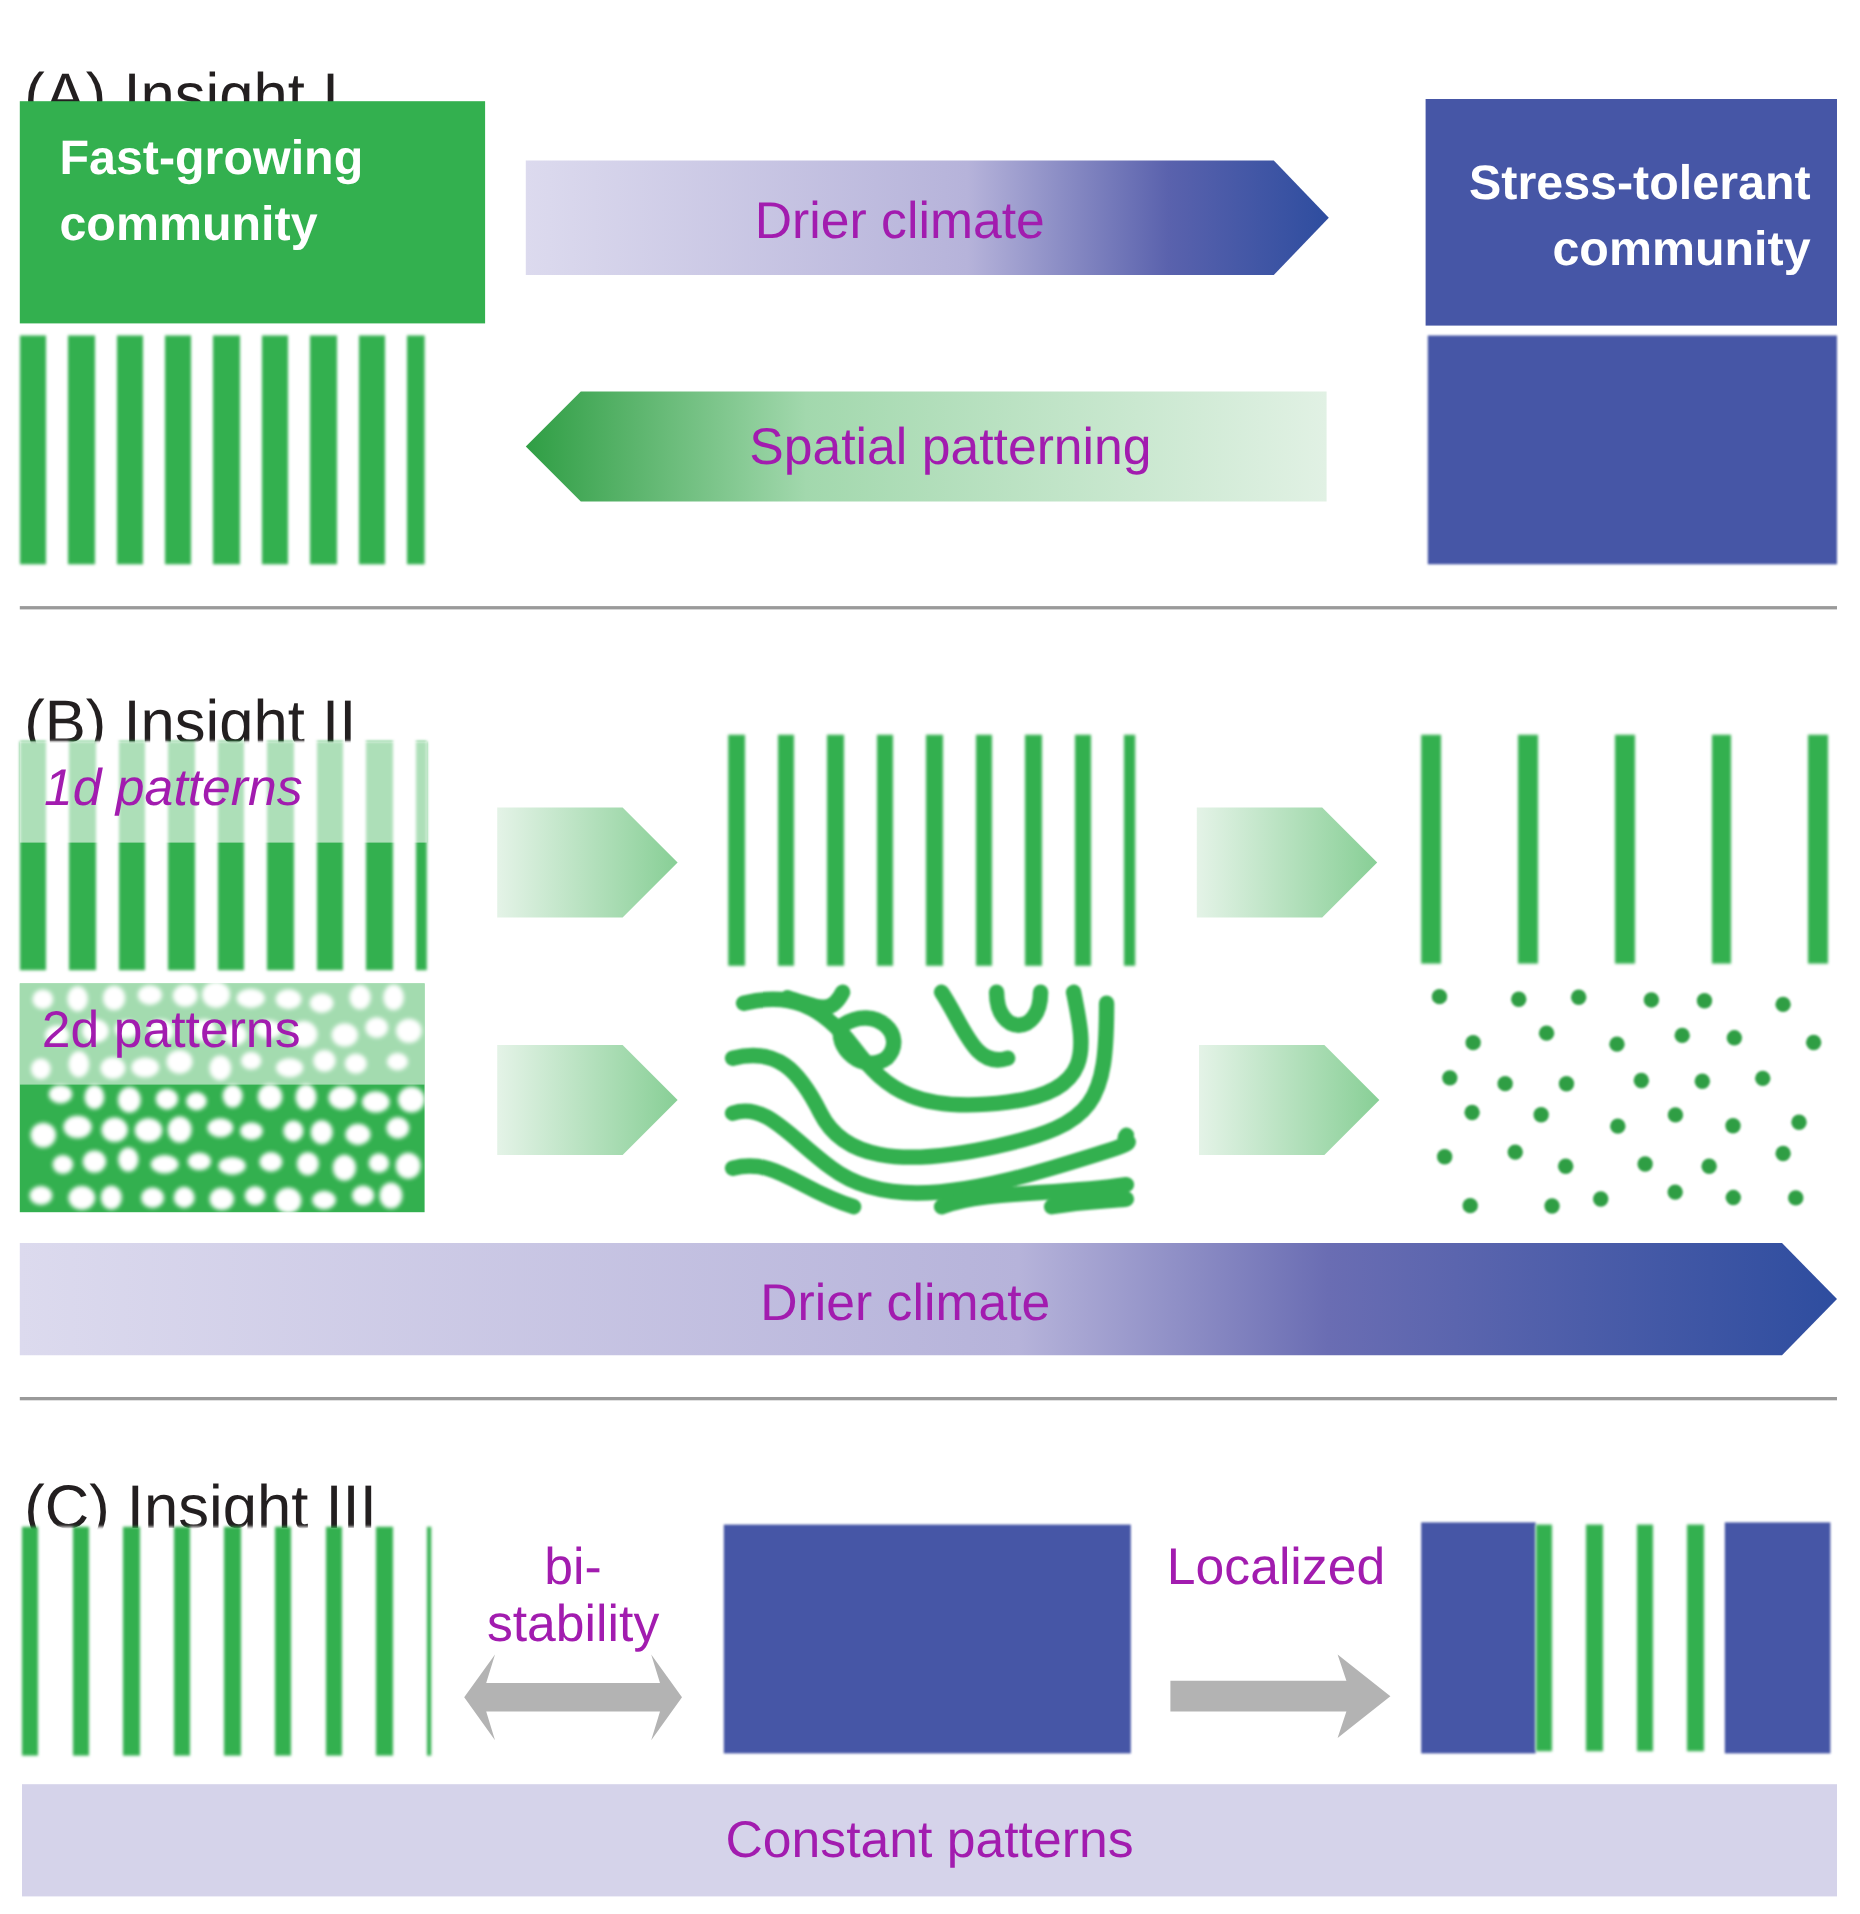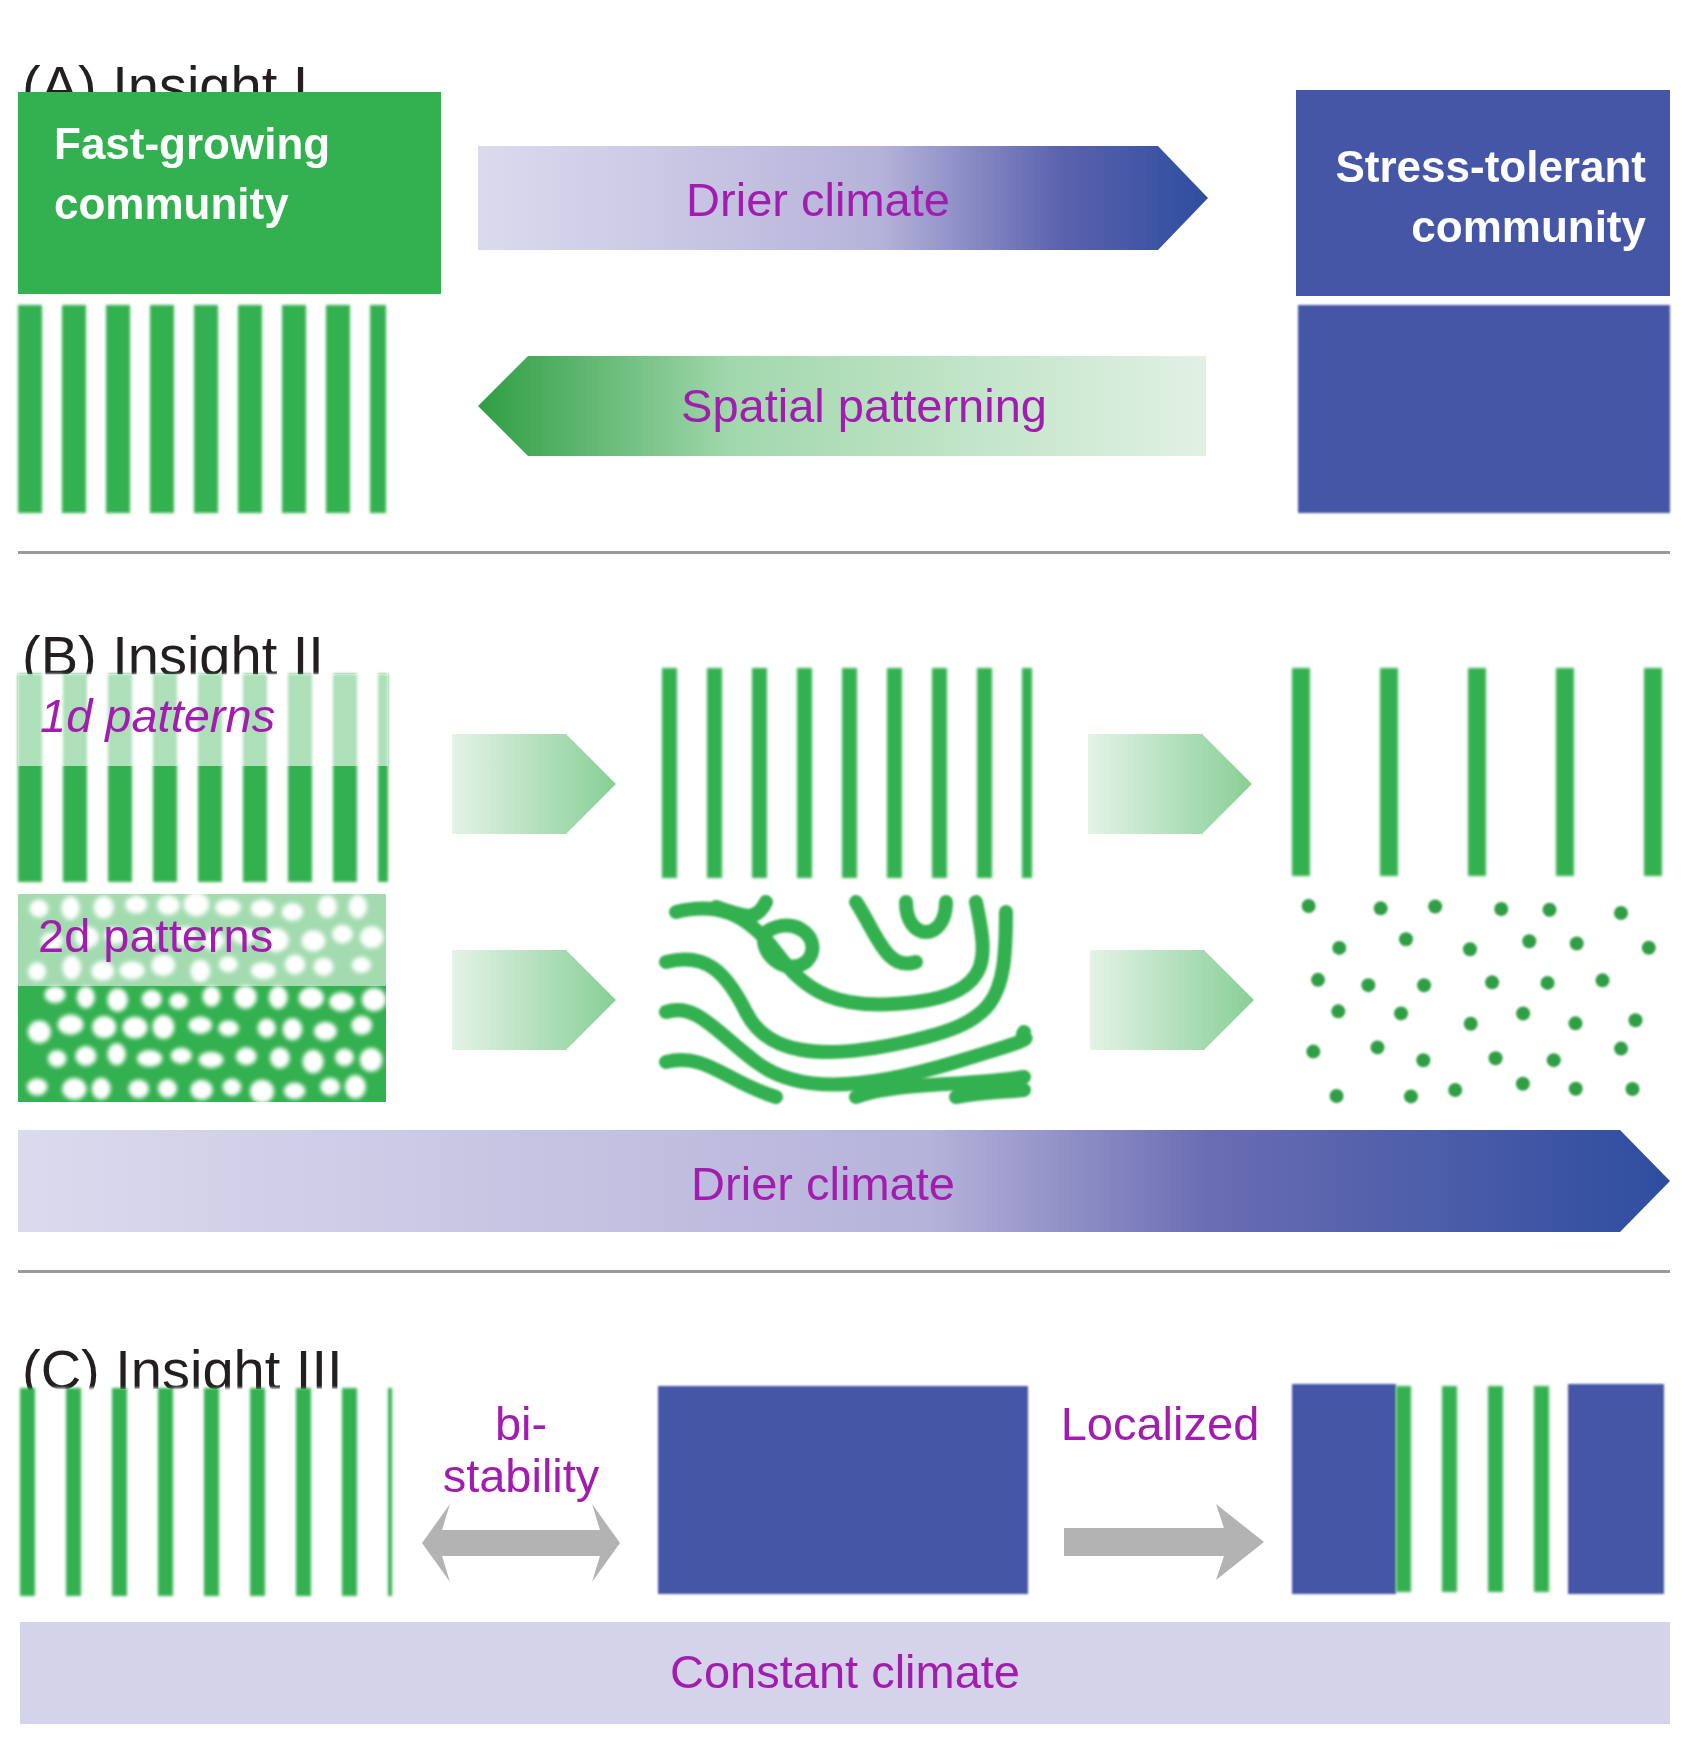--- a/index.html
+++ b/index.html
@@ -268,14 +268,14 @@
   <polygon points="0,24 160,24 152,0 200,38 152,76 160,52 0,52" fill="#b3b3b3"></polygon>
 </svg>
 
 <div class="abs" style="left:1292px;top:1384px;width:372px;height:212px;">
   <div class="abs blue" style="left:0;top:0;width:104px;height:210px;filter:blur(1px);"></div>
   <div class="abs stripes" style="left:104px;top:2px;width:170px;height:206px;--g:15px;--p:46px;"></div>
   <div class="abs blue" style="left:276px;top:0;width:96px;height:210px;filter:blur(1px);"></div>
 </div>
 
 <div class="abs" style="left:20px;top:1622px;width:1650px;height:102px;background:#d5d3ea;">
-  <div class="abs arrow-label" style="left:0;top:26px;width:100%;text-align:center;">Constant climate</div>
+  <div class="abs arrow-label" style="left:0;top:26px;width:100%;text-align:center;">Constant patterns</div>
 </div>
 
 </body></html>

